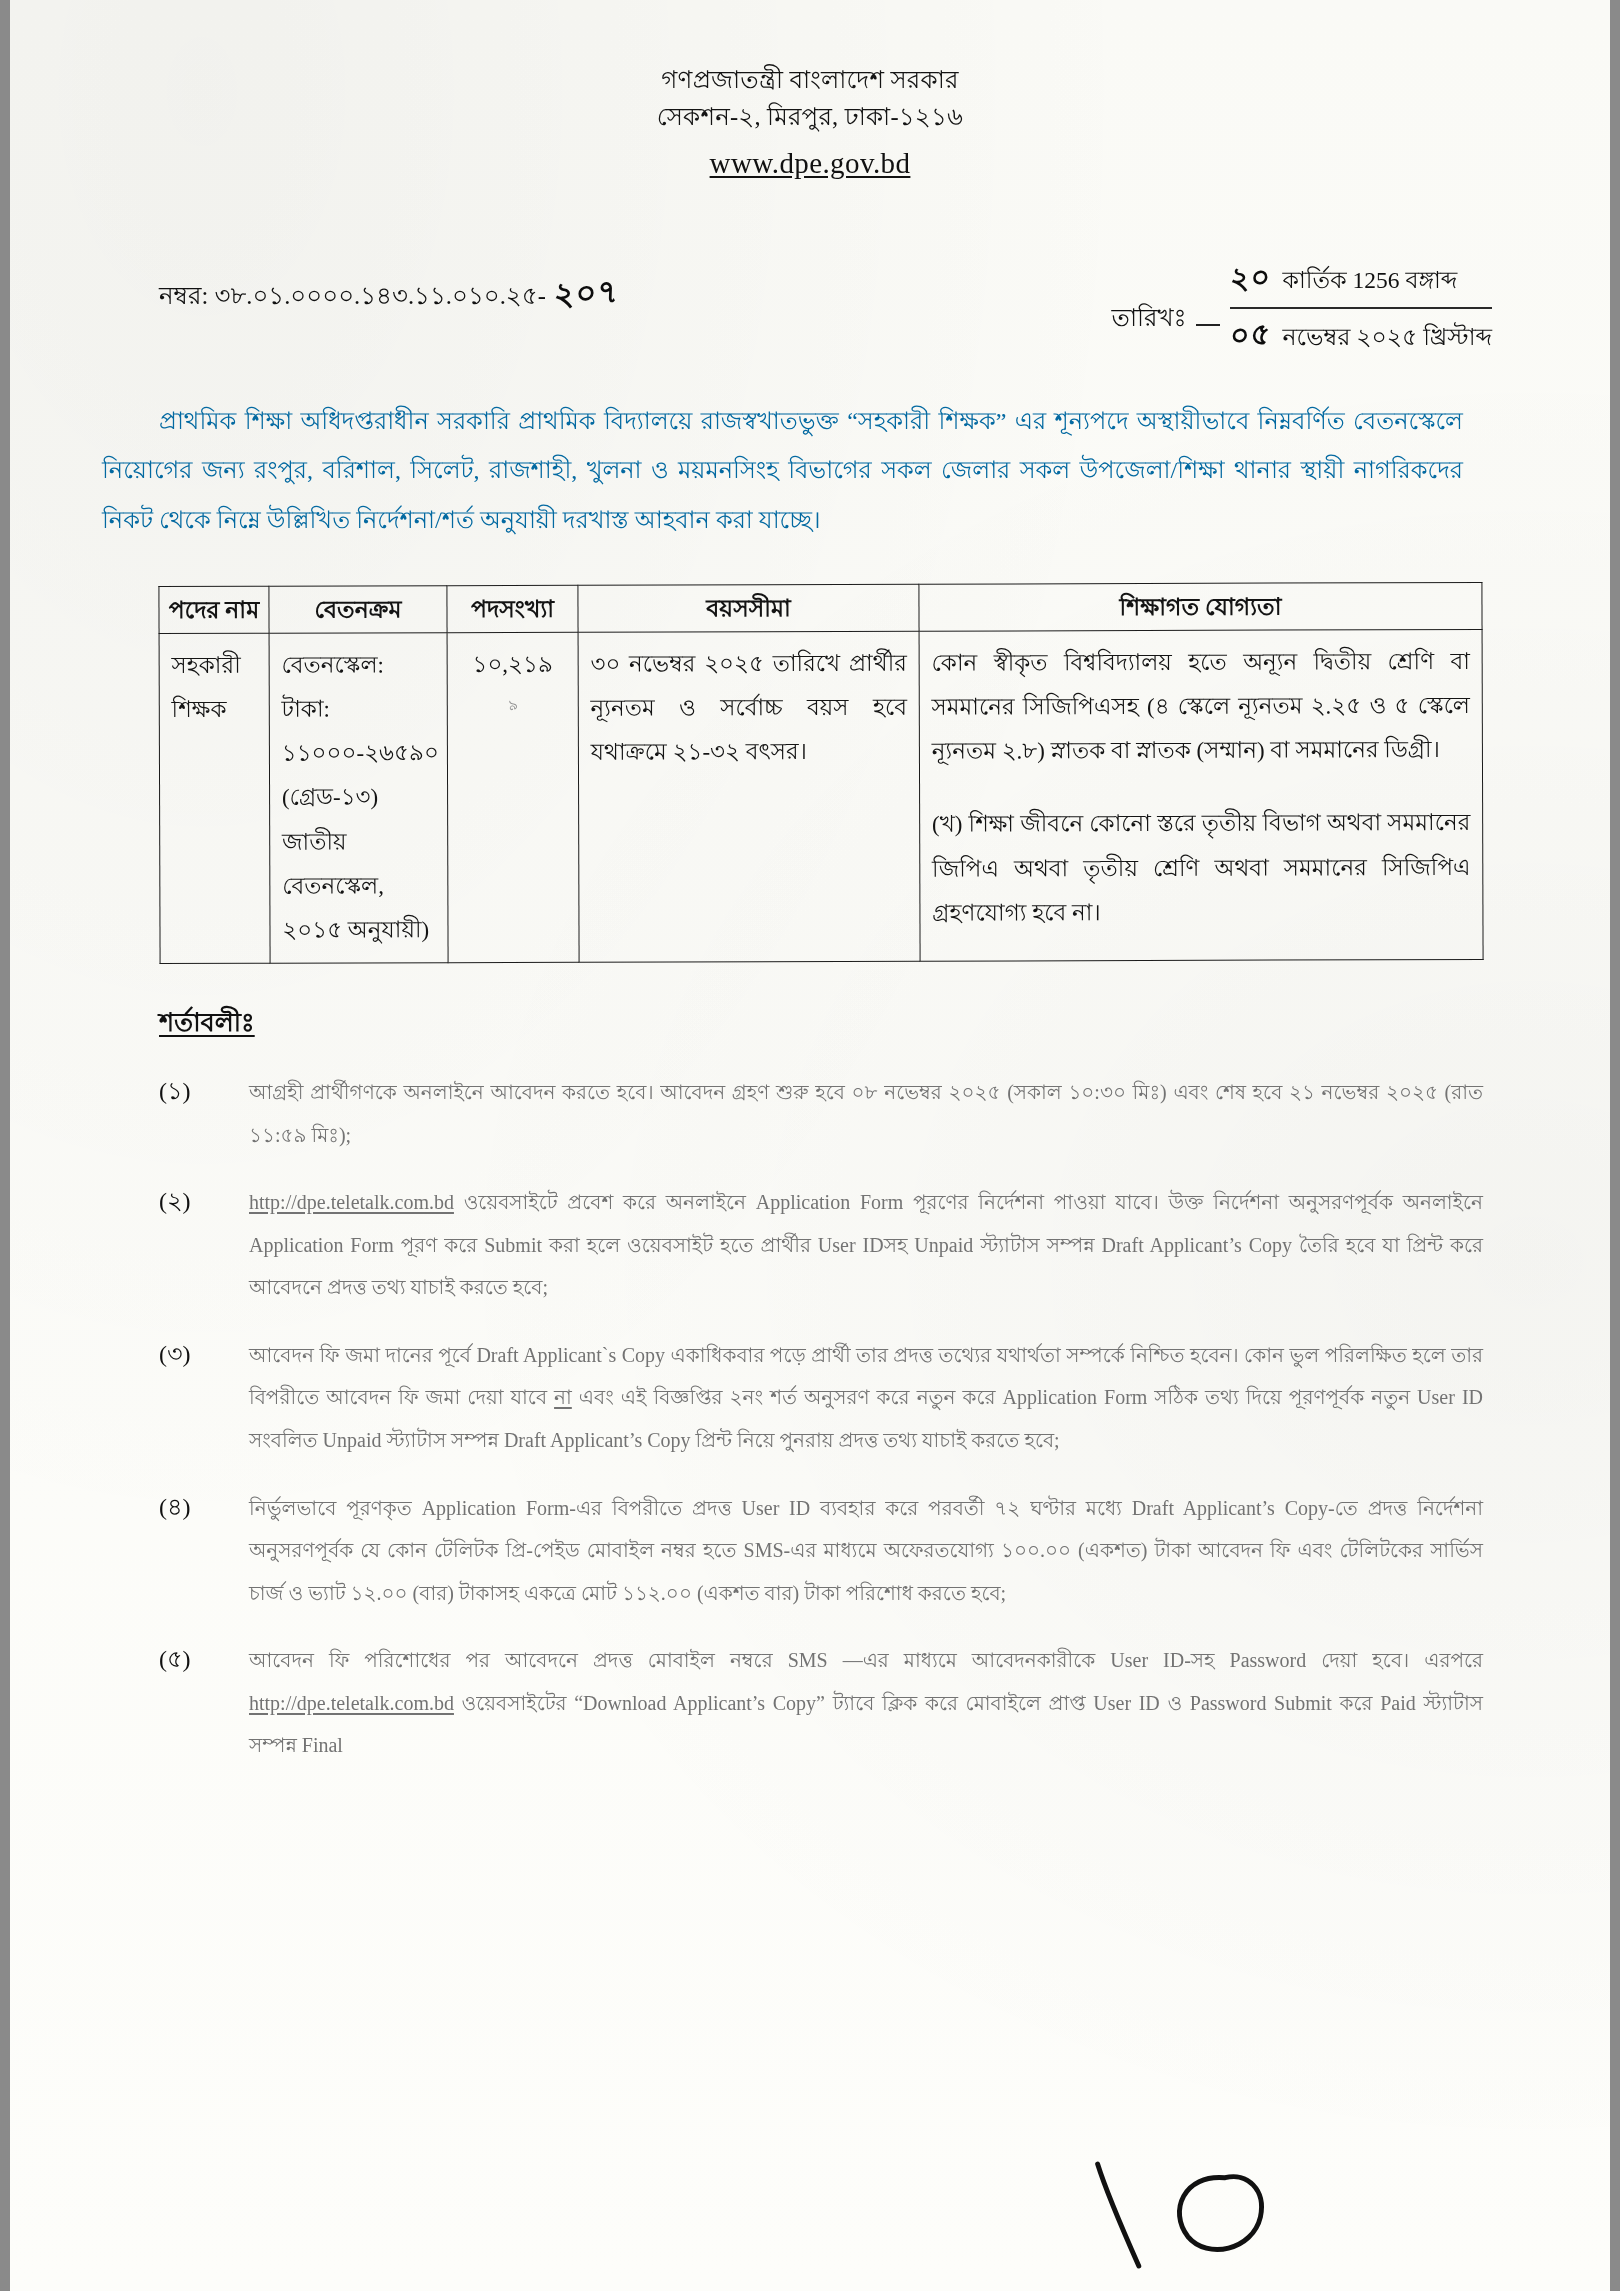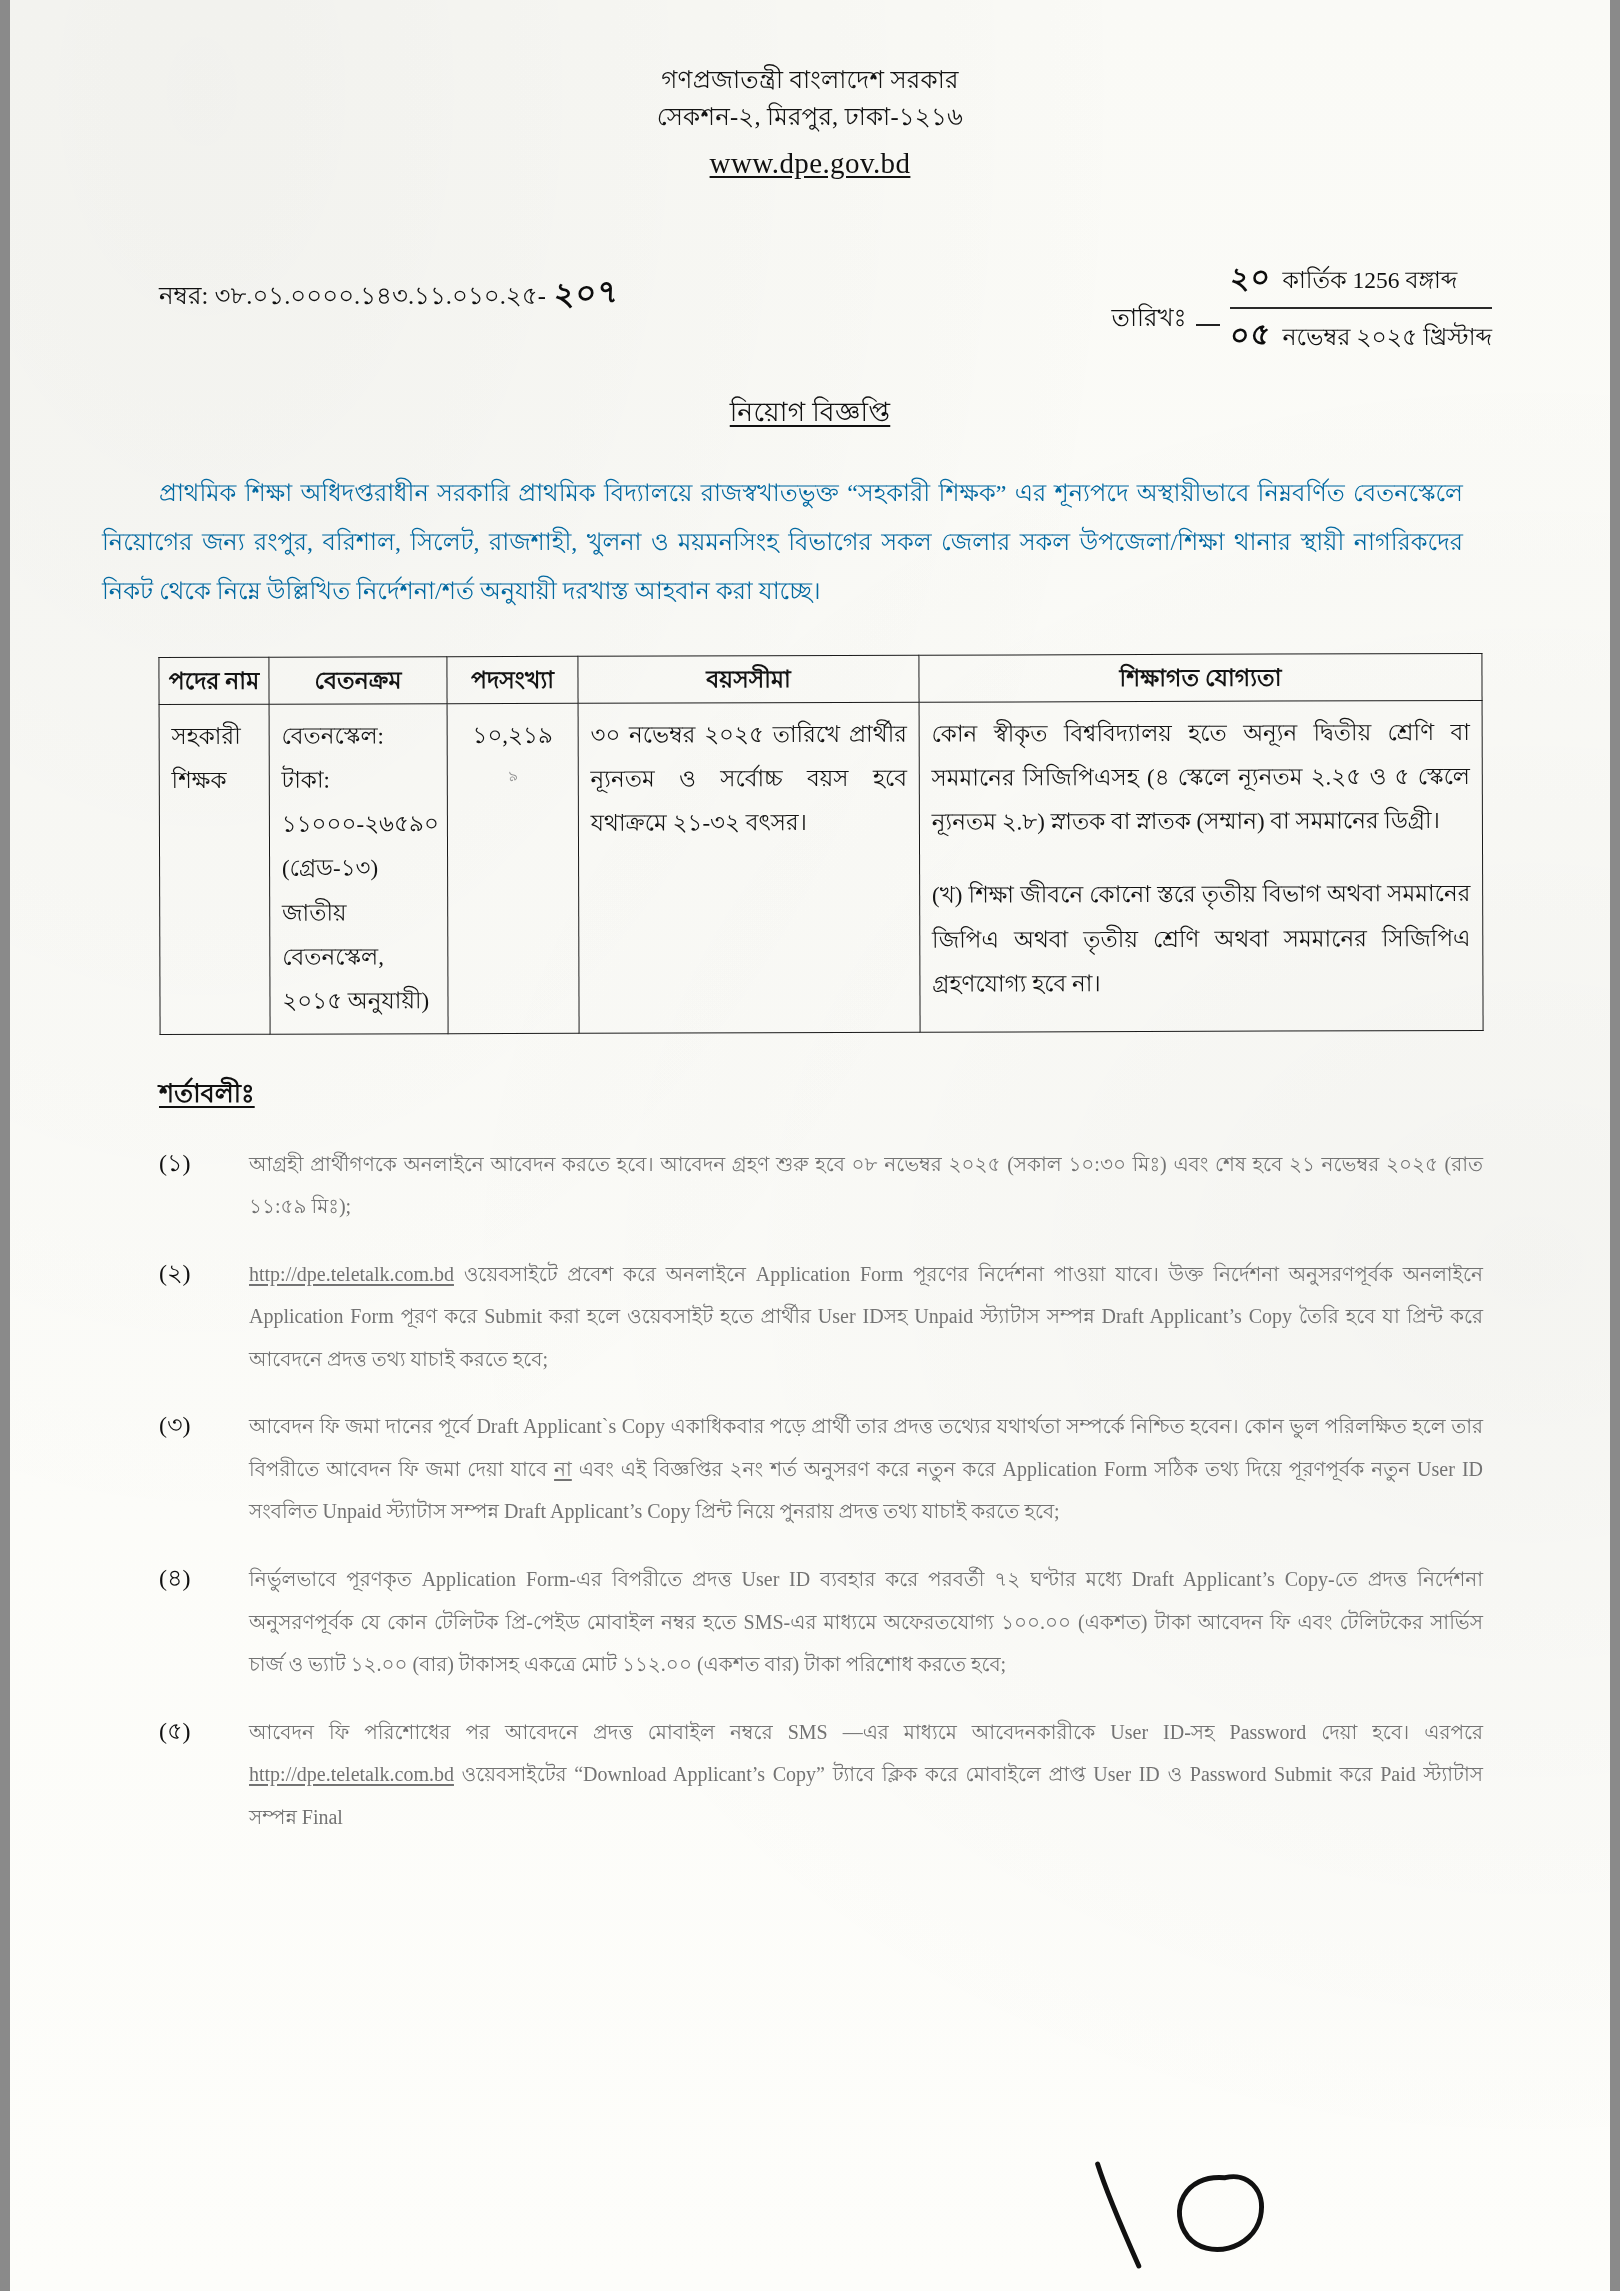--- a/index.html
+++ b/index.html
@@ -251,23 +251,20 @@
           </div>
           <div class="date-rule"></div>
           <div class="date-line">
             <span class="hand">০৫</span>
             <span>নভেম্বর ২০২৫ খ্রিস্টাব্দ</span>
           </div>
         </div>
       </div>
     </div>
 
-    <div class="doc-title">
-      <span>নিয়োগ বিজ্ঞপ্তি</span>
-    </div>
 
     <div class="intro">প্রাথমিক শিক্ষা অধিদপ্তরাধীন সরকারি প্রাথমিক বিদ্যালয়ে রাজস্বখাতভুক্ত “সহকারী শিক্ষক” এর শূন্যপদে অস্থায়ীভাবে নিম্নবর্ণিত বেতনস্কেলে নিয়োগের জন্য রংপুর, বরিশাল, সিলেট, রাজশাহী, খুলনা ও ময়মনসিংহ বিভাগের সকল জেলার সকল উপজেলা/শিক্ষা থানার স্থায়ী নাগরিকদের নিকট থেকে নিম্নে উল্লিখিত নির্দেশনা/শর্ত অনুযায়ী দরখাস্ত আহবান করা যাচ্ছে।</div>
 
     <div class="tbl-wrap">
       <table class="jobtbl">
         <colgroup>
           <col class="col-post">
           <col class="col-scale">
           <col class="col-count">
           <col class="col-age">

